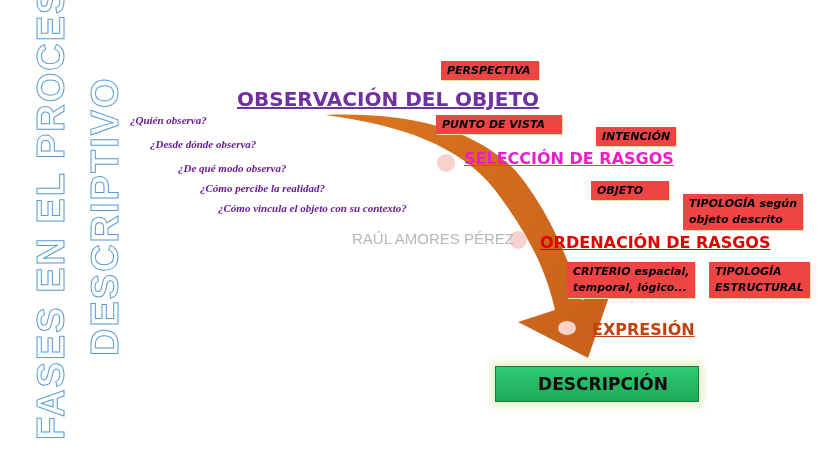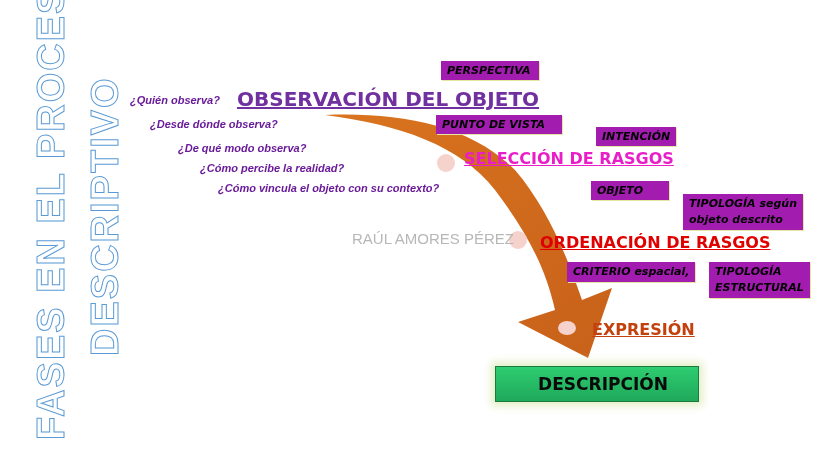--- a/index.html
+++ b/index.html
@@ -3,24 +3,24 @@
 <meta charset="utf-8">
 <style>
   html, body { margin:0; padding:0; }
   body { width:820px; height:461px; background:#ffffff; position:relative; overflow:hidden;
          font-family:"DejaVu Sans", sans-serif; }
   .abs { position:absolute; }
   .vtitle { position:absolute; transform:rotate(-90deg); transform-origin:left top;
             white-space:nowrap; color:#ffffff; font-weight:bold; letter-spacing:2px;
             -webkit-text-stroke:1px #5b9bd5; font-family:"Liberation Sans", sans-serif; }
   .q { position:absolute; color:#6a1b9a; font-style:italic; font-weight:bold; font-size:11px;
-       white-space:nowrap; font-family:Liberation Sans, sans-serif; }
+       white-space:nowrap; font-family:Liberation Serif, serif;margin-top:20px; }
   .phase { position:absolute; font-weight:bold; text-decoration:underline; white-space:nowrap;
            font-family:"DejaVu Sans", sans-serif; }
-  .tag { position:absolute; background:#a21caf; color:#000; font-style:italic; font-weight:bold;
+  .tag { position:absolute; background:#ef4444; color:#000; font-style:italic; font-weight:bold;
          font-size:11px; padding:2px 6px; white-space:nowrap; line-height:15px;
          box-shadow:1px 1px 0 #e6e6a0; font-family:"DejaVu Sans", sans-serif; }
   .author { position:absolute; color:#b7b7b7; font-size:15px; white-space:nowrap;
             font-family:Liberation Sans, sans-serif;text-align:right; }
   .result { position:absolute; left:495px; top:366px; width:190px; height:34px;
             background:linear-gradient(#2ecc71, #1fa95a); border:1px solid #1b7a3e;
             box-shadow:0 0 8px 4px #e3efc6; display:flex; align-items:center; justify-content:center;
             font-weight:bold; font-size:17px; color:#0a0a0a; font-family:"DejaVu Sans", sans-serif;padding-left:12px; }
 </style>
 </head>
@@ -64,20 +64,21 @@
 <div class="tag" style="left:441px; top:61px; width:86px;">PERSPECTIVA</div>
 <div class="tag" style="left:436px; top:115px; width:114px;">PUNTO DE VISTA</div>
 <div class="tag" style="left:596px; top:127px;">INTENCIÓN</div>
 <div class="tag" style="left:591px; top:181px; width:66px;">OBJETO</div>
 <div class="tag" style="left:683px; top:194px; line-height:16px;">
   <div>TIPOLOGÍA según</div>
   <div>objeto descrito</div>
 </div>
 <div class="tag" style="left:567px; top:262px; line-height:16px;">
   <div>CRITERIO espacial,</div>
+  <div>temporal, lógico...</div>
 </div>
 <div class="tag" style="left:709px; top:262px; line-height:16px;">
   <div>TIPOLOGÍA</div>
   <div>ESTRUCTURAL</div>
 </div>
 
 <div class="author" style="left:352px; top:230px;">RAÚL AMORES PÉREZ</div>
 
 <div class="result">
   <span>DESCRIPCIÓN</span>

